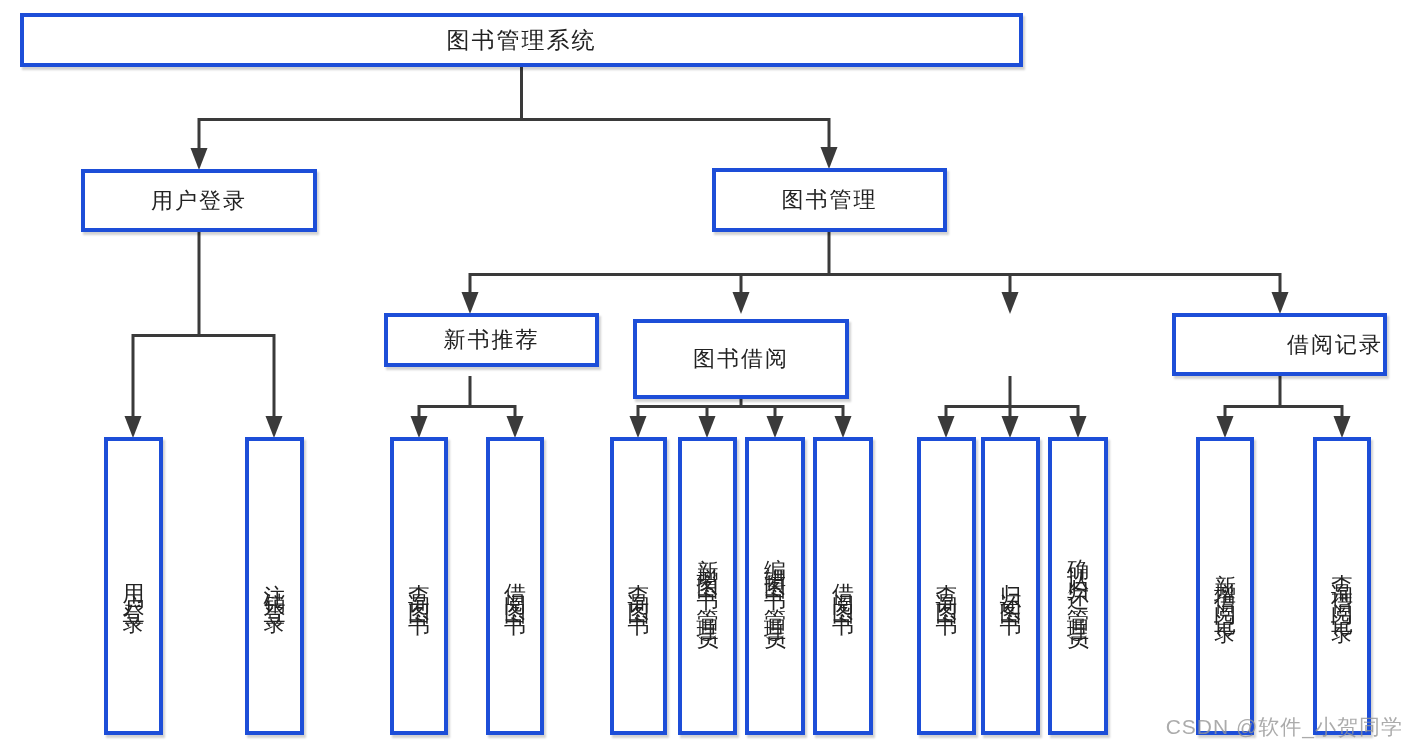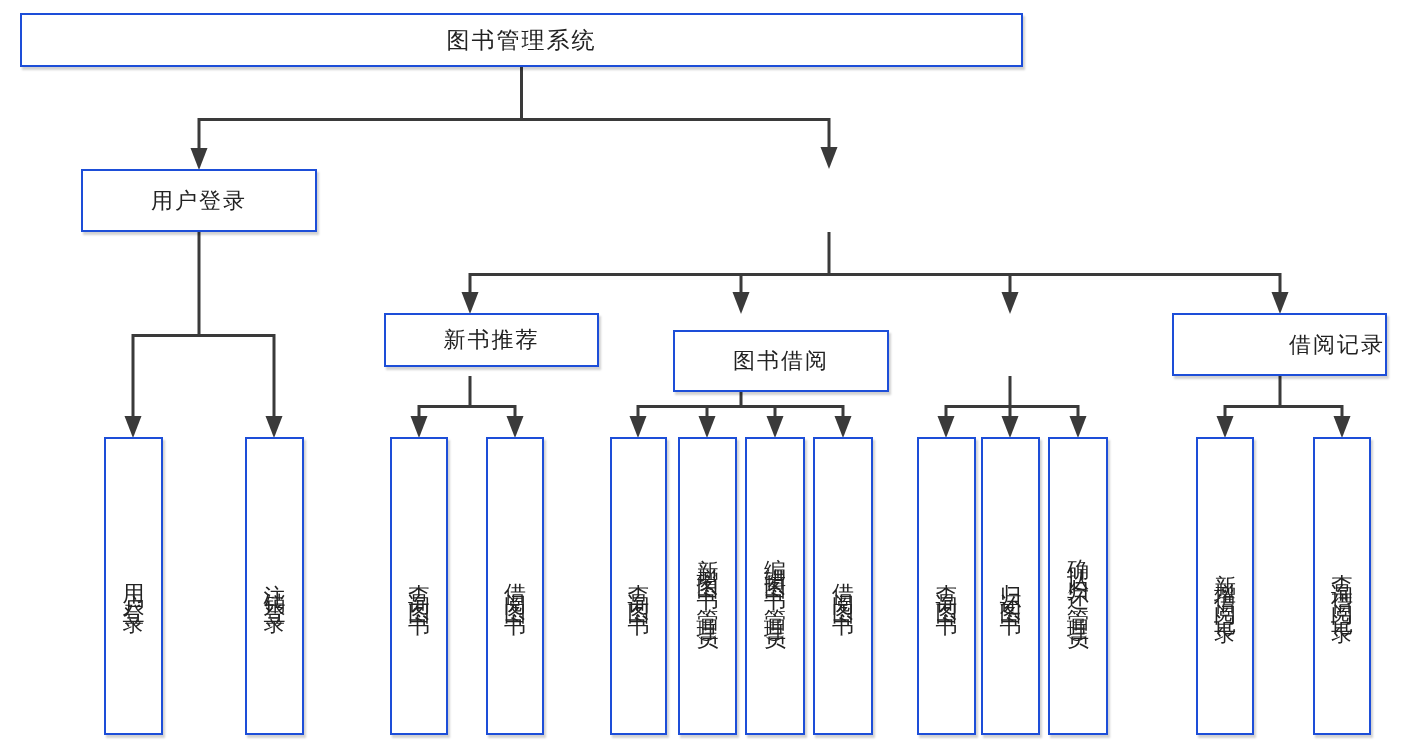--- a/index.html
+++ b/index.html
@@ -13,21 +13,21 @@
   }
   .connectors {
     position: absolute;
     left: 0; top: 0;
     z-index: 0;
   }
   .node {
     position: absolute;
     box-sizing: border-box;
     background: #ffffff;
-    border: 2px solid #1d4ed8;
+    border: 4px solid #1d4ed8;
     box-shadow: 2px 3px 2px rgba(0,0,0,0.18);
     display: flex;
     align-items: center;
     justify-content: center;
     color: #222222;
     z-index: 1;
   }
   .node.h span {
     font-size: 22px;
     letter-spacing: 2px;
@@ -98,25 +98,28 @@
     </g>
   </svg>
 
   <div class="node h root" style="left:20px; top:13px; width:1003px; height:54px;">
     <span>图书管理系统</span>
   </div>
 
   <div class="node h" style="left:81px; top:169px; width:236px; height:63px;">
     <span>用户登录</span>
   </div>
+  <div class="node h" style="left:712px; top:168px; width:235px; height:64px;">
+    <span>图书管理</span>
+  </div>
 
   <div class="node h" style="left:384px; top:313px; width:215px; height:54px;align-items:center;">
     <span>新书推荐</span>
   </div>
-  <div class="node h" style="left:633px; top:330px; width:216px; height:62px;margin-left:40px;">
+  <div class="node h" style="left:633px; top:319px; width:216px; height:80px;">
     <span>图书借阅</span>
   </div>
   <div class="node h" style="left:1172px; top:313px; width:215px; height:63px;justify-content:flex-end;">
     <span>借阅记录</span>
   </div>
 
   <div class="node v" style="left:104px; top:437px; width:59px; height:298px;">
     <span>用户登录</span>
   </div>
   <div class="node v" style="left:245px; top:437px; width:59px; height:298px;">
@@ -153,14 +156,15 @@
     <span>确认归还（管理员）</span>
   </div>
 
   <div class="node v" style="left:1196px; top:437px; width:58px; height:298px;">
     <span>新增借阅记录</span>
   </div>
   <div class="node v" style="left:1313px; top:437px; width:58px; height:298px;">
     <span>查询借阅记录</span>
   </div>
 
+  <div class="watermark">CSDN @软件_小贺同学</div>
 
 </div>
 
 </body></html>

